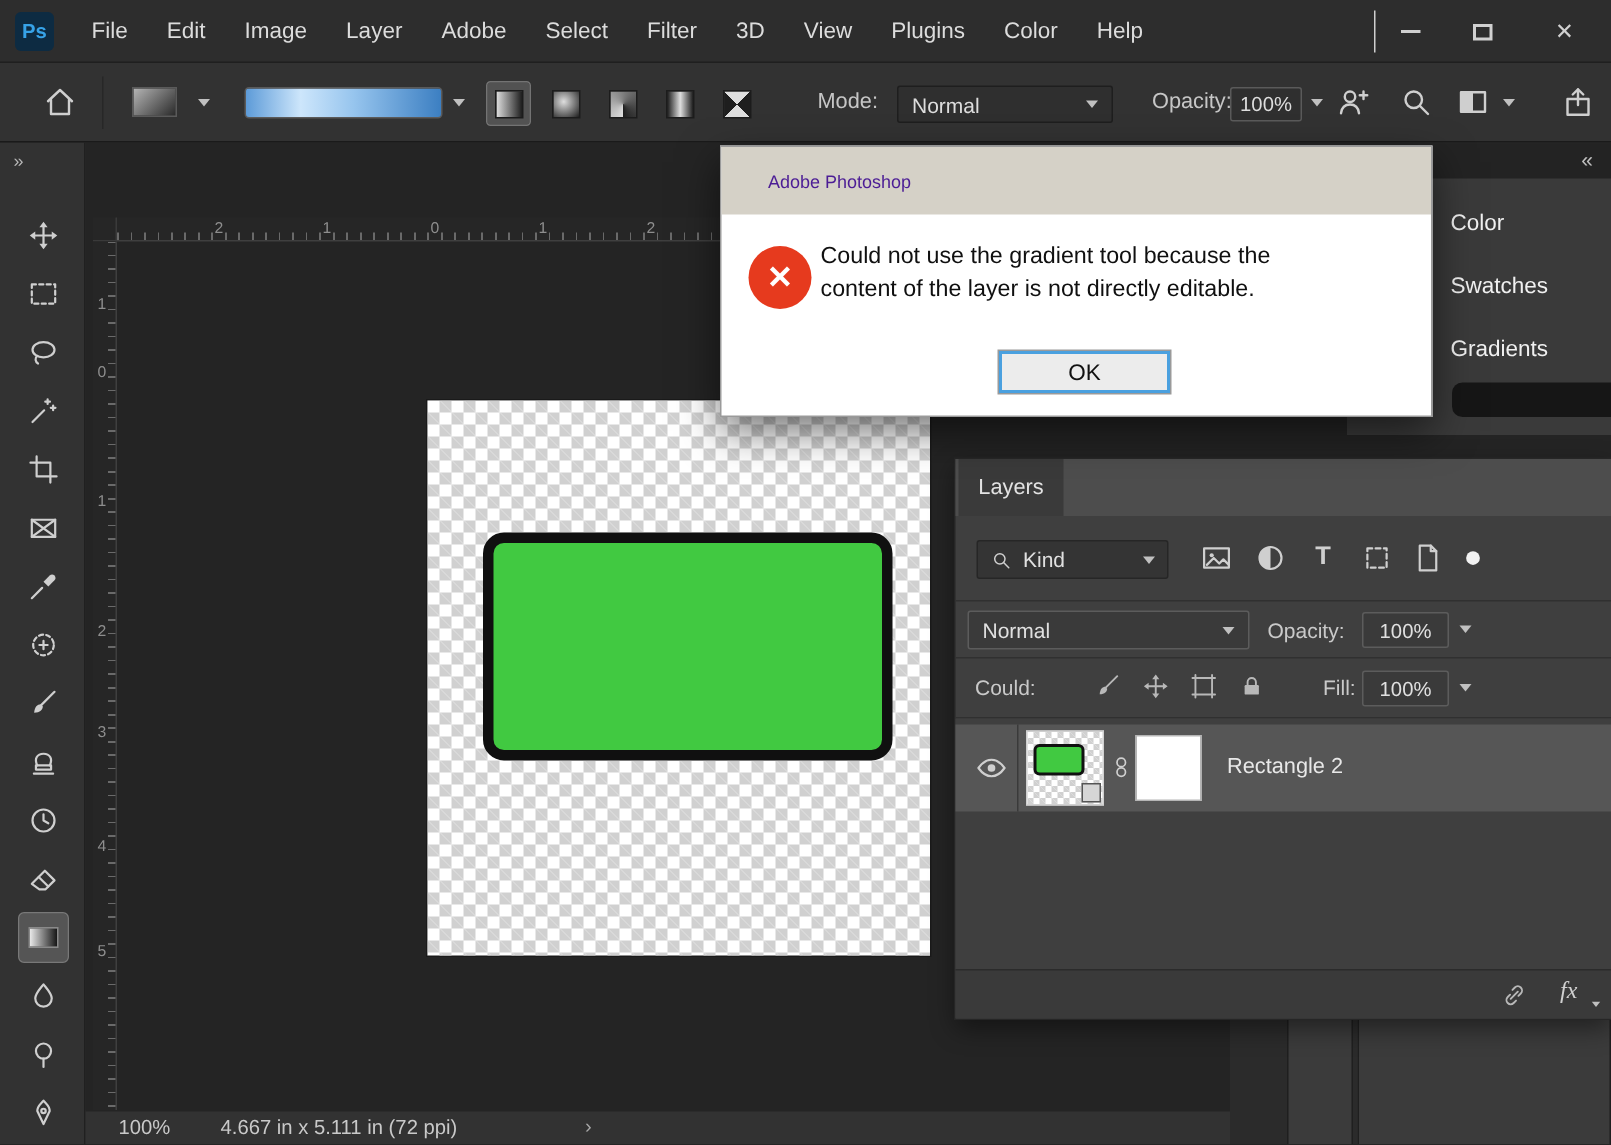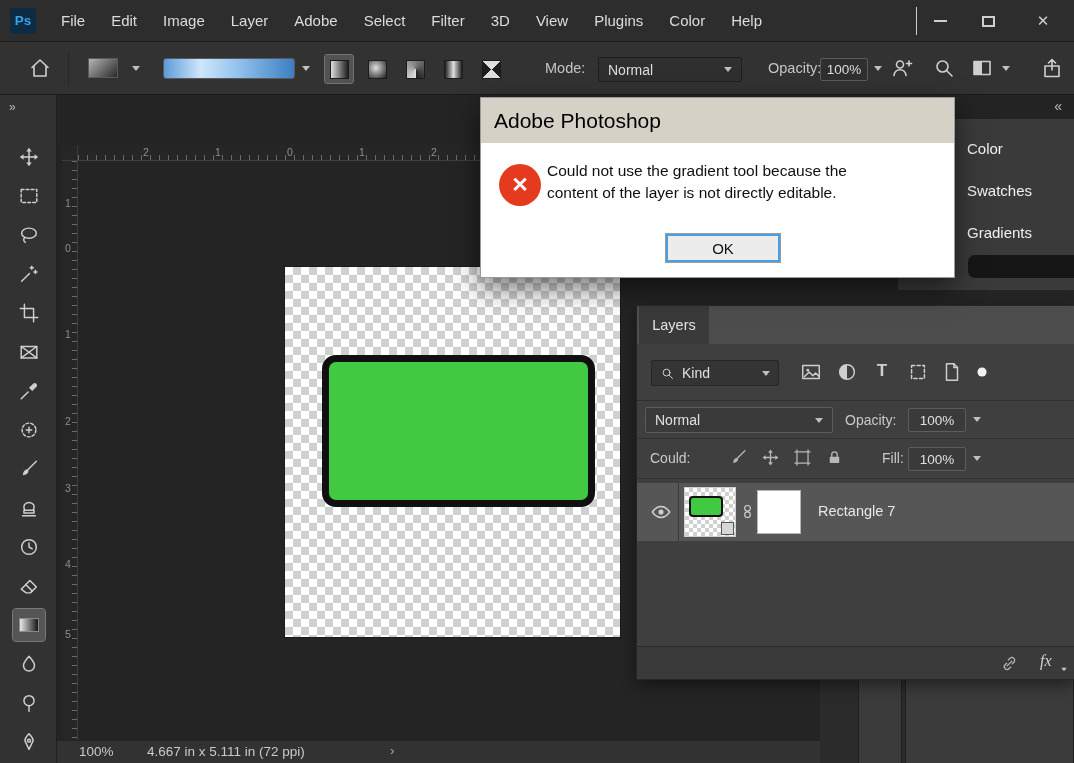--- a/index.html
+++ b/index.html
@@ -55,21 +55,21 @@
   #vruler .vticks{position:absolute;right:0;top:0;width:5px;height:100%;background:repeating-linear-gradient(180deg,#6a6a6a 0 1px,transparent 1px 9px)}
   .vnum{position:absolute;left:3px;font-size:10.5px;color:#8e8e8e}
 
   
   .checker{background-color:#fff;background-image:linear-gradient(45deg,#d0d0d0 25%,transparent 25%,transparent 75%,#d0d0d0 75%),linear-gradient(45deg,#d0d0d0 25%,transparent 25%,transparent 75%,#d0d0d0 75%);background-position:0 0,8px 8px;background-size:16px 16px}
   #canvas{position:absolute;left:285px;top:267px;width:335px;height:370px;box-shadow:0 0 0 1px #1a1a1a;z-index:5}
   #green-rect{position:absolute;left:37px;top:88px;width:273px;height:152px;background:#41c941;border:7px solid #101010;border-radius:14px}
 
   
   #dialog{position:absolute;left:480px;top:97px;width:475px;height:181px;background:#fff;border:1px solid #9a9a9a;box-shadow:0 10px 26px rgba(0,0,0,.55);z-index:50}
-  #dialog-title{height:45px;background:#d5d1c7;display:flex;align-items:center;padding-left:13px;font-size:21px;color:#000000}
+  #dialog-title{height:45px;background:#d5d1c7;display:flex;align-items:center;padding-left:31px;font-size:12px;color:#4c1d95}
   #dialog-icon{position:absolute;left:18px;top:66px;width:42px;height:42px;border-radius:50%;background:#e63a1e;color:#fff;display:flex;align-items:center;justify-content:center;font-size:21px;font-weight:700}
   #dialog-msg{position:absolute;left:66px;top:62px;width:352px;font-size:15.5px;color:#101010;line-height:1.45}
   #ok-btn{position:absolute;left:185px;top:136px;width:114px;height:28px;background:#ececec;border:2px solid #4aa0df;box-shadow:0 0 0 1px #9a9a9a;font-size:15px;color:#111;display:flex;align-items:center;justify-content:center}
 
   
   #right-dock{position:absolute;left:898px;top:96px;width:176px;height:194px;background:#3a3a3a;z-index:12}
   #dock-top{position:absolute;left:0;top:0;width:176px;height:23px;background:#232323}
   #dock-collapse{position:absolute;right:12px;top:2px;color:#c0c0c0;font-size:14px}
   .dock-tab{position:absolute;left:69px;color:#f0f0f0;font-size:15px;font-weight:400}
   #dock-pill{position:absolute;left:70px;top:159px;width:120px;height:23px;background:#161616;border-radius:7px}
@@ -416,21 +416,21 @@
         <div id="eye-sep"></div>
         <div id="layer-thumb" class="checker">
           <div id="thumb-green"></div>
           <div id="thumb-badge"></div>
         </div>
         <svg class="ic" id="mask-link" viewBox="0 0 24 24">
             <circle cx="12" cy="7.5" r="4"></circle>
             <circle cx="12" cy="16.5" r="4"></circle>
           </svg>
         <div id="mask-thumb"></div>
-        <span id="layer-name">Rectangle 7</span>
+        <span id="layer-name">Rectangle 2</span>
       </div>
     </div>
 
     <div id="lp-bottombar">
       <svg class="ic" style="position:absolute;left:363px;top:7px;width:19px;height:19px;stroke:#b8b8b8" viewBox="0 0 24 24">
           <path d="M9 15l6-6"></path>
           <path d="M10.5 7.5l2-2a3.5 3.5 0 0 1 5 5l-2 2M13.5 16.5l-2 2a3.5 3.5 0 0 1-5-5l2-2"></path>
         </svg>
       <span id="fx-label">fx</span>
       <span class="chev" id="fx-caret"></span>

